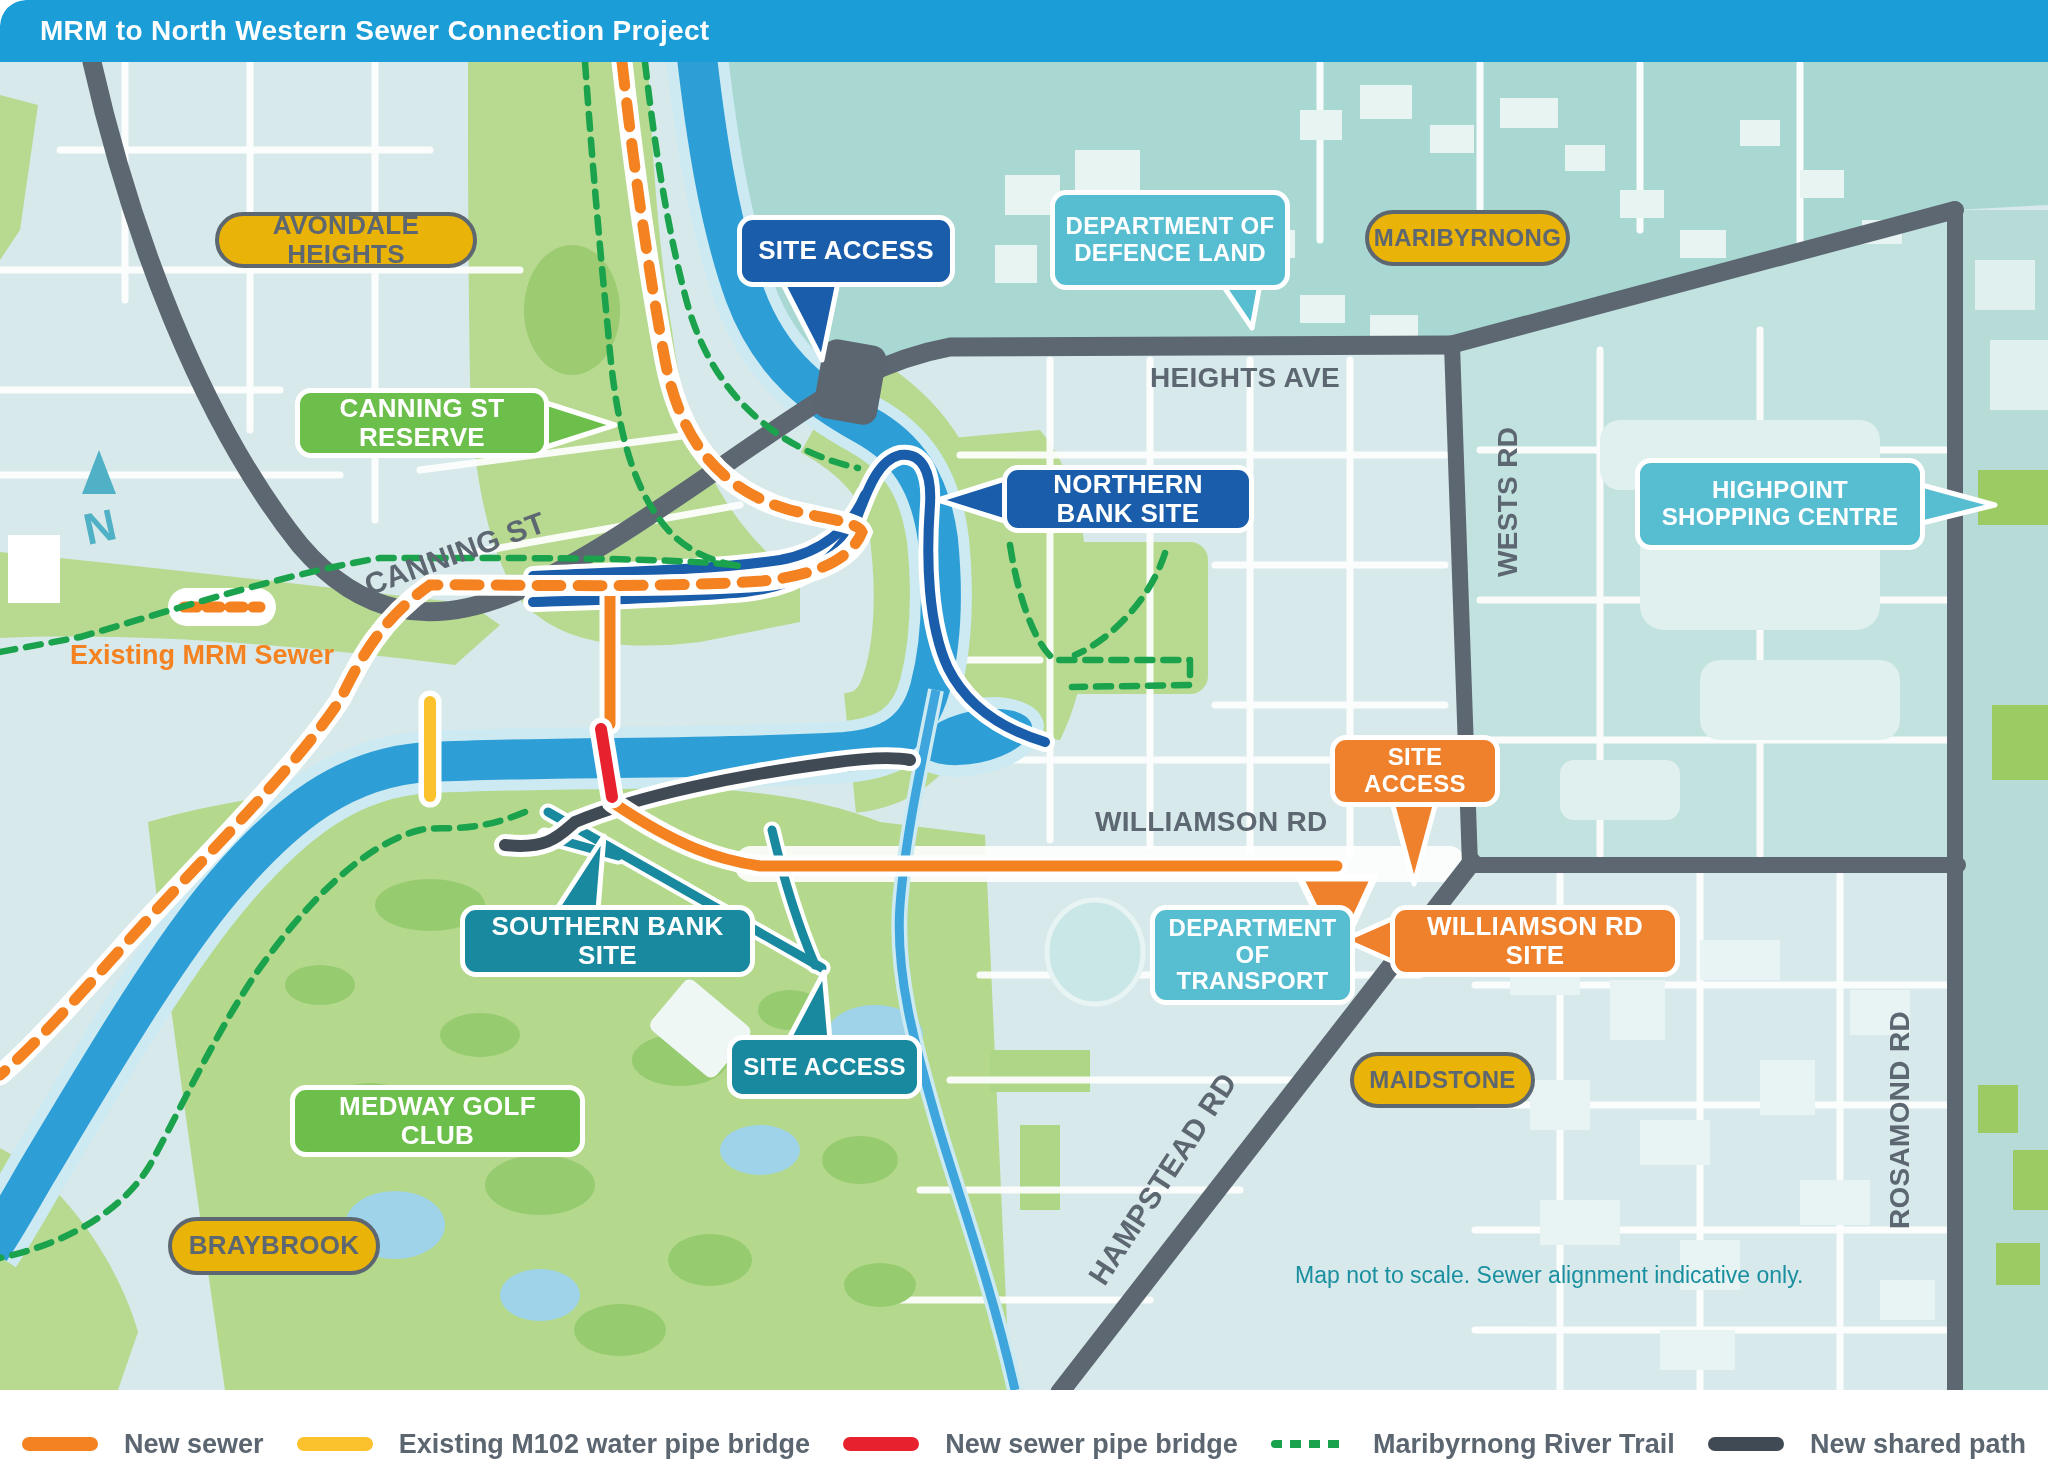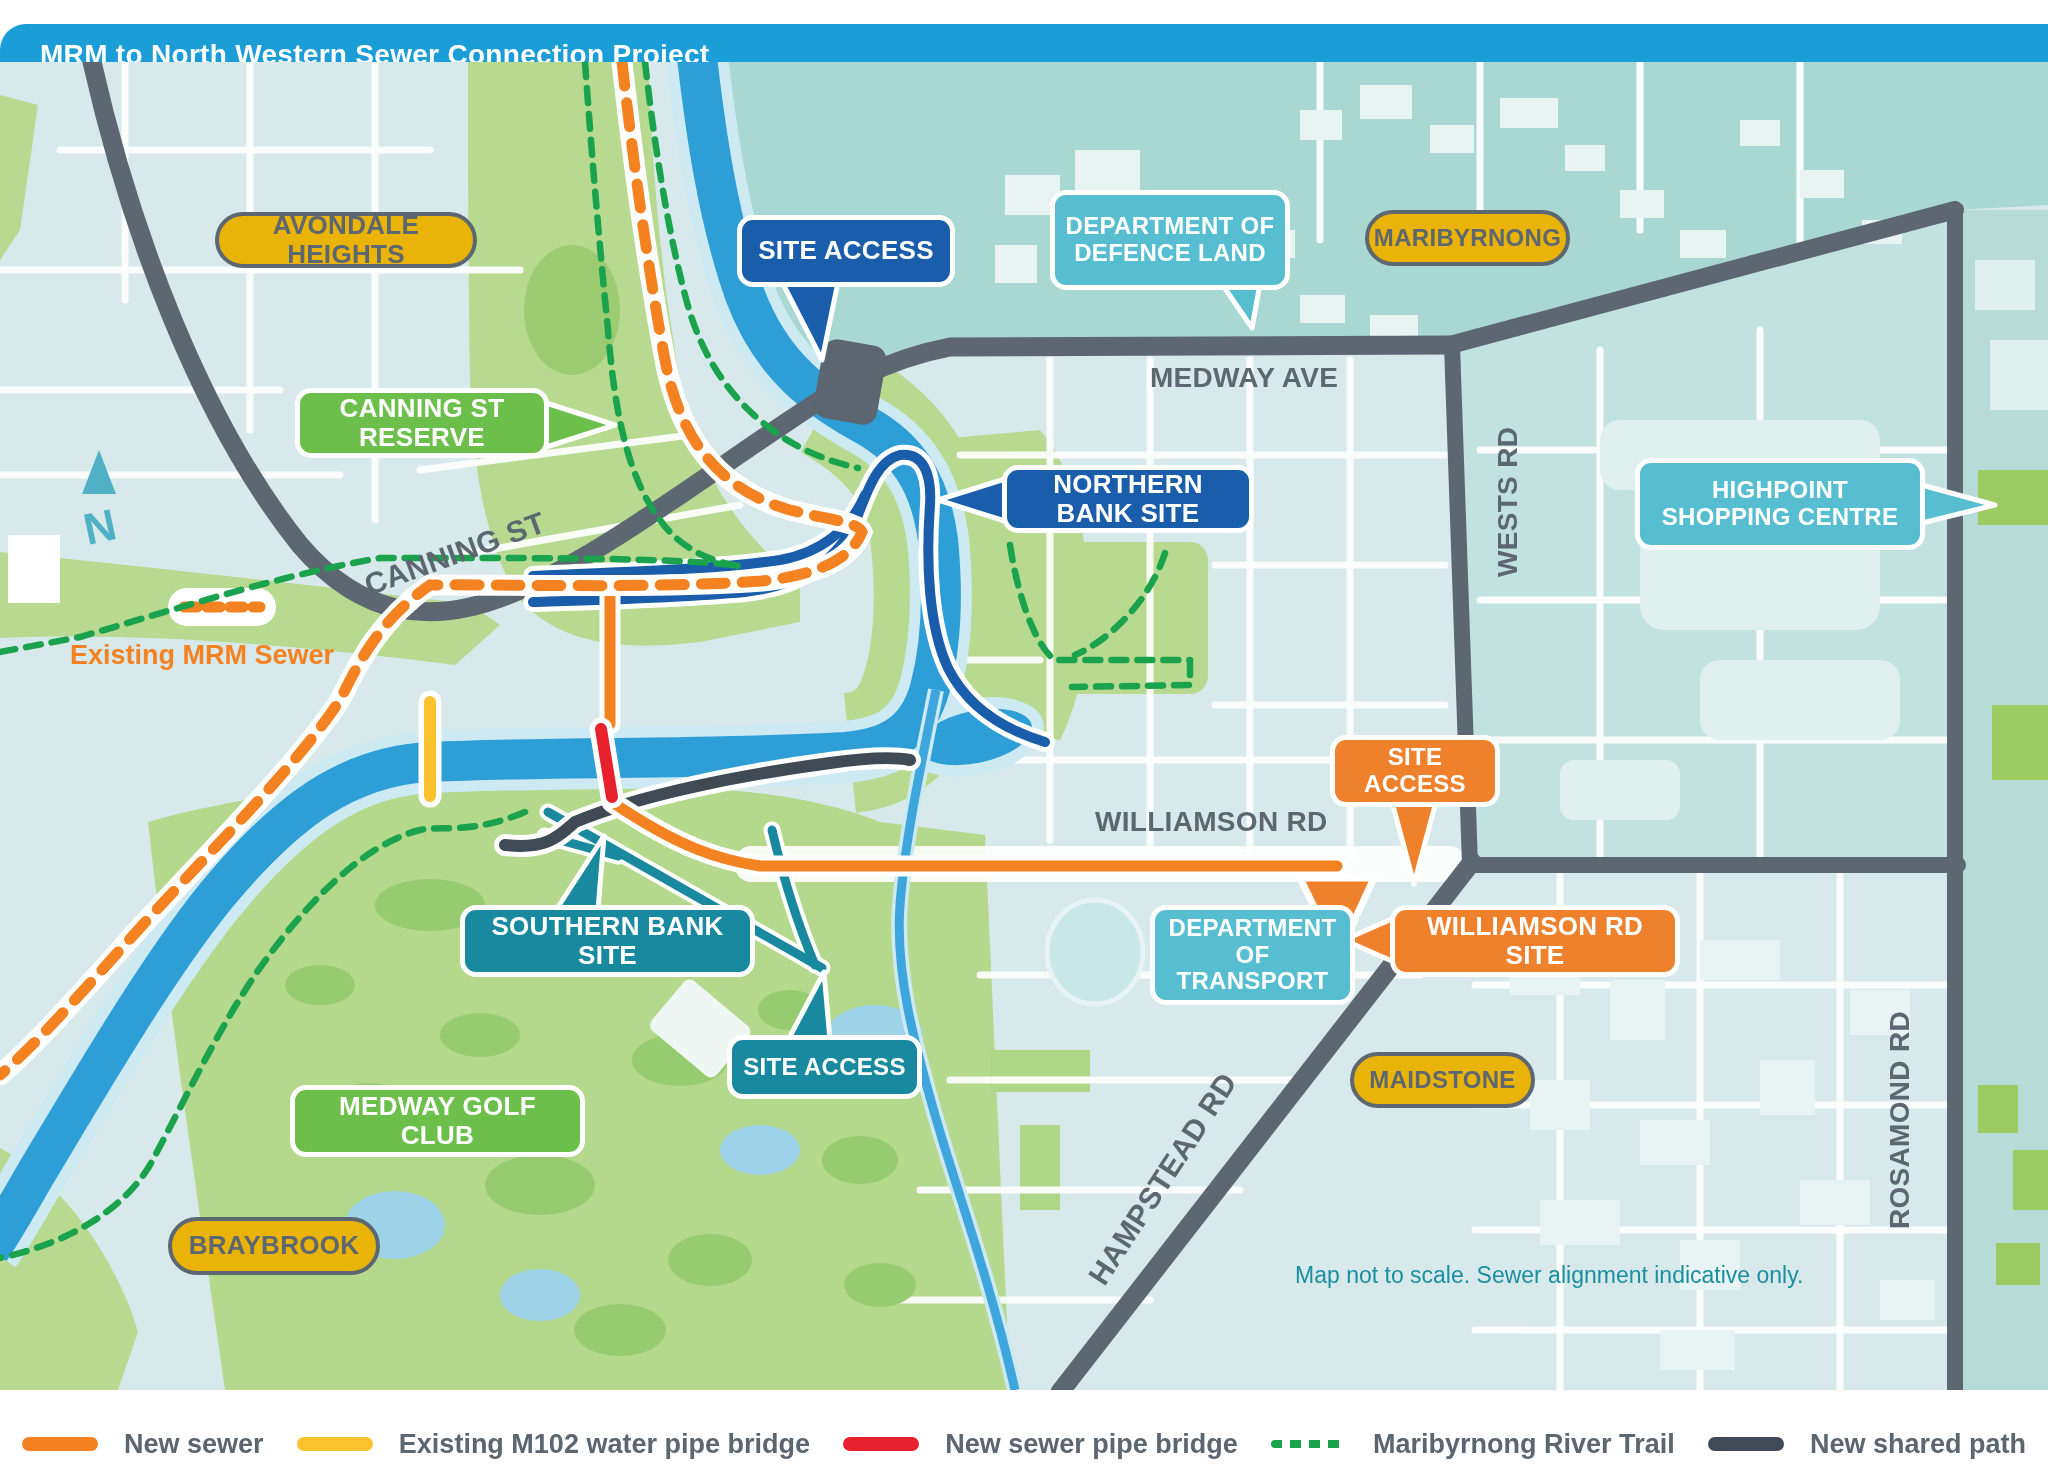--- a/index.html
+++ b/index.html
@@ -1,19 +1,19 @@
 <!DOCTYPE html>
 <html><head>
 <meta charset="utf-8">
 <style>
   html,body{margin:0;padding:0;background:#fff;}
   .page{position:relative;width:2048px;height:1478px;background:#fff;overflow:hidden;
         font-family:"Liberation Sans",sans-serif;border-top-left-radius:26px;}
   .header{position:absolute;left:0;top:0;width:2048px;height:62px;background:#1b9dd8;
-          border-top-left-radius:26px;display:flex;align-items:center;margin-top:24px;}
+          border-top-left-radius:26px;display:flex;align-items:center;}
   .header .title{color:#fff;font-size:28px;font-weight:bold;padding-left:40px;letter-spacing:.3px;}
   .map{position:absolute;left:0;top:62px;width:2048px;height:1328px;background:#d7e9ea;overflow:hidden;}
   .map svg{position:absolute;left:0;top:0;}
   .lbl{position:absolute;box-sizing:border-box;display:flex;align-items:center;justify-content:center;
        text-align:center;font-weight:bold;letter-spacing:.3px;line-height:1.12;}
   .pill{background:#eab308;border:4px solid #5d6771;border-radius:30px;color:#5d6771;font-size:26px;padding:0 18px;}
   .callout{border:5px solid #fff;border-radius:16px;color:#fff;font-size:26px;padding:0 10px;}
   .c-navy{background:#1a5dab;}
   .c-green{background:#6cbf4a;}
   .c-teal{background:#18899e;}
@@ -298,21 +298,21 @@
         <span>SITE ACCESS</span>
       </div>
     <div class="lbl callout c-lteal two" style="left:1150px;top:843px;width:205px;height:100px;">
         <span>DEPARTMENT OF TRANSPORT</span>
       </div>
     <div class="lbl callout c-green" style="left:290px;top:1023px;width:295px;height:72px;">
         <span>MEDWAY GOLF CLUB</span>
       </div>
 
     <div class="lbl roadlbl" style="left:1150px;top:300px;">
-        <span>MEDWAY AVE</span>
+        <span>HEIGHTS AVE</span>
       </div>
     <div class="lbl roadlbl" style="left:360px;top:475px;transform:rotate(-20deg);font-size:30px;">
         <span>CANNING ST</span>
       </div>
     <div class="lbl roadlbl vert" style="left:1492px;top:360px;height:160px;">
         <span>WESTS RD</span>
       </div>
     <div class="lbl roadlbl" style="left:1095px;top:744px;">
         <span>WILLIAMSON RD</span>
       </div>

